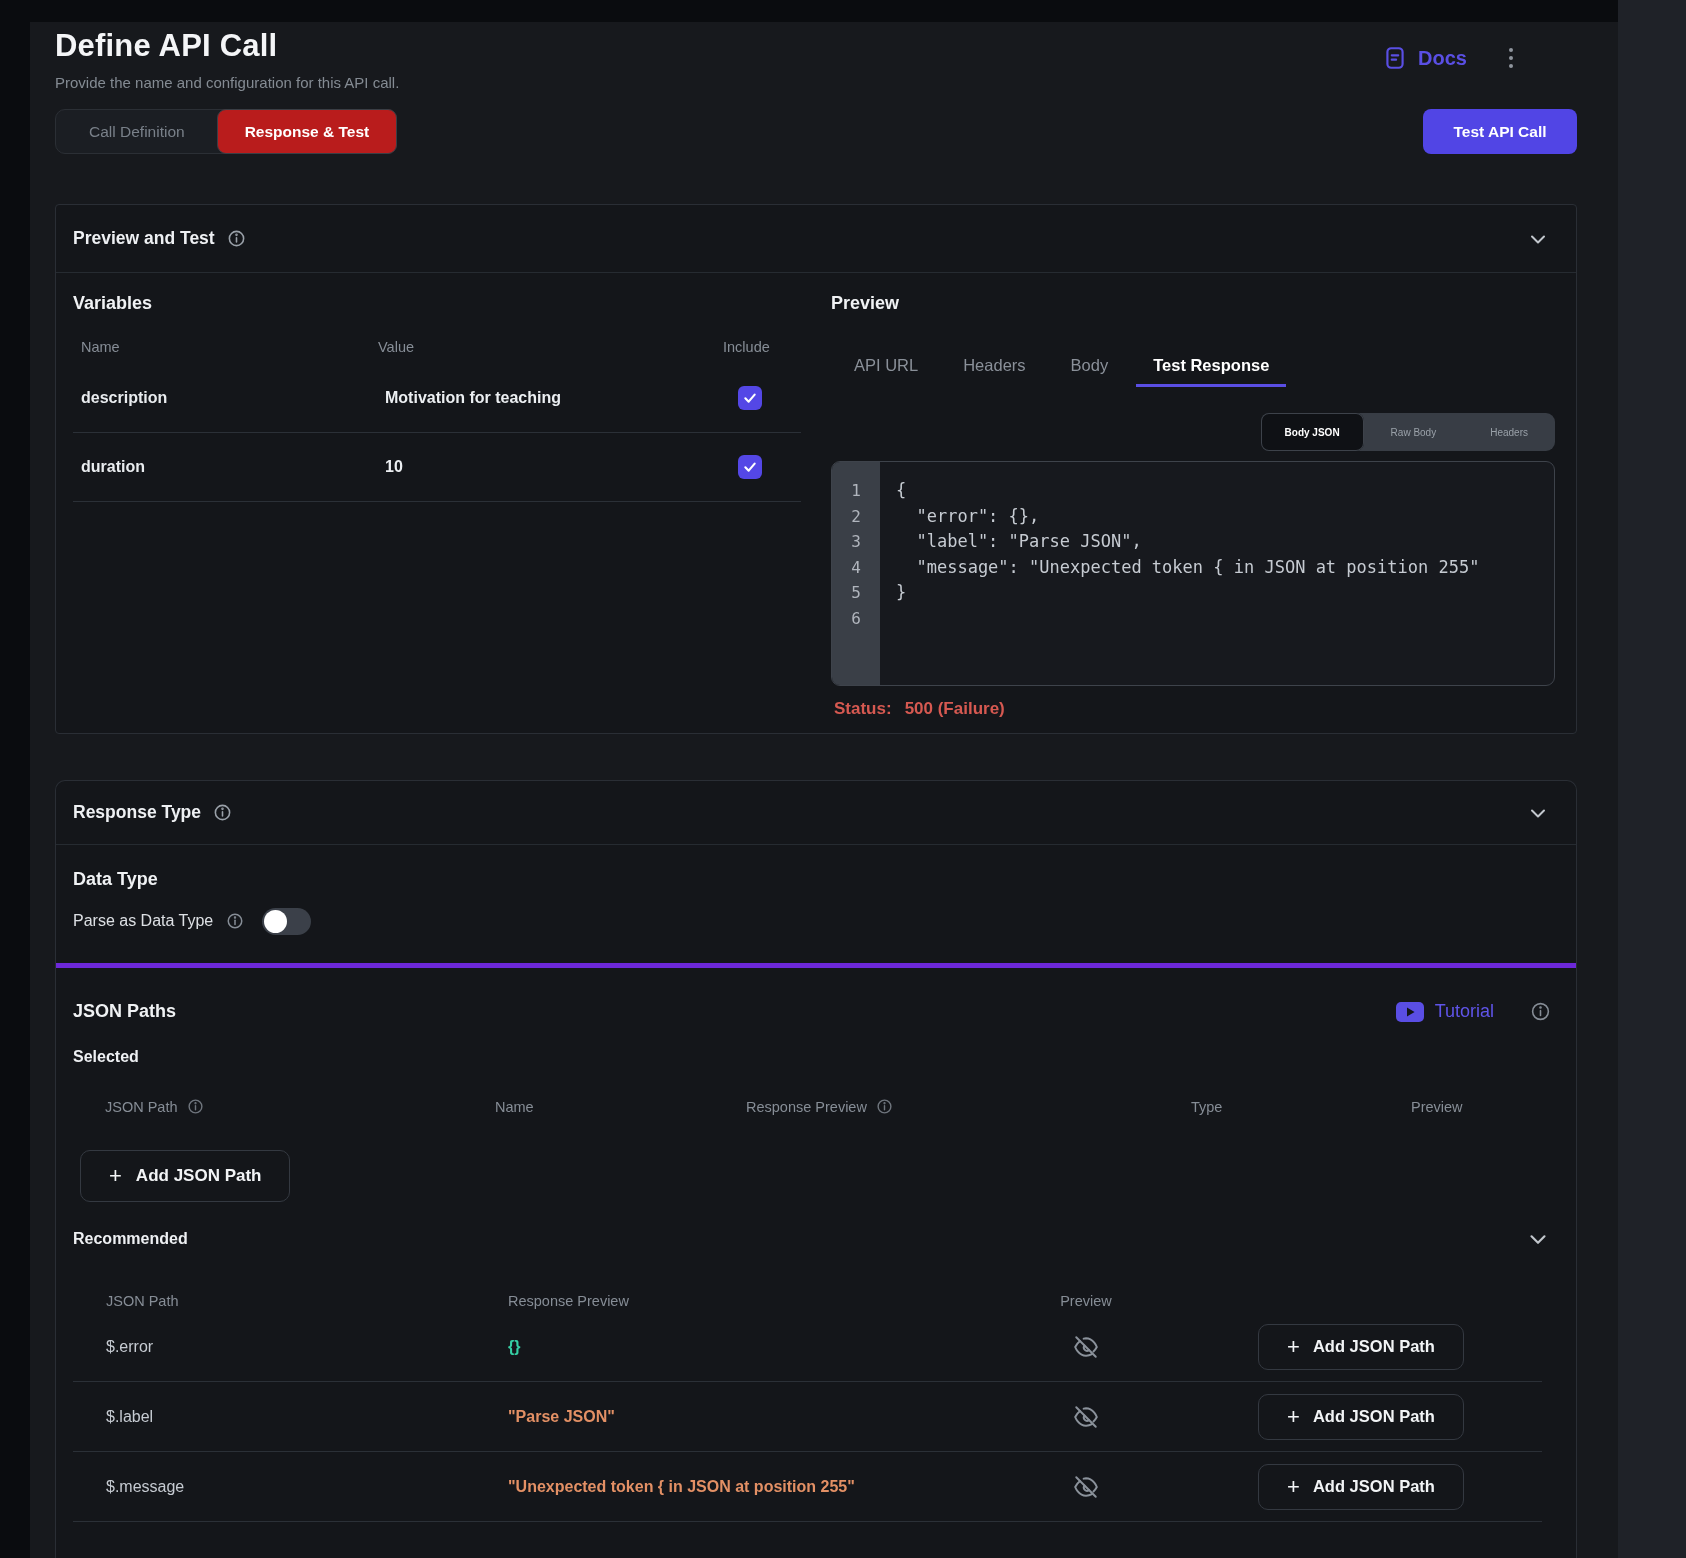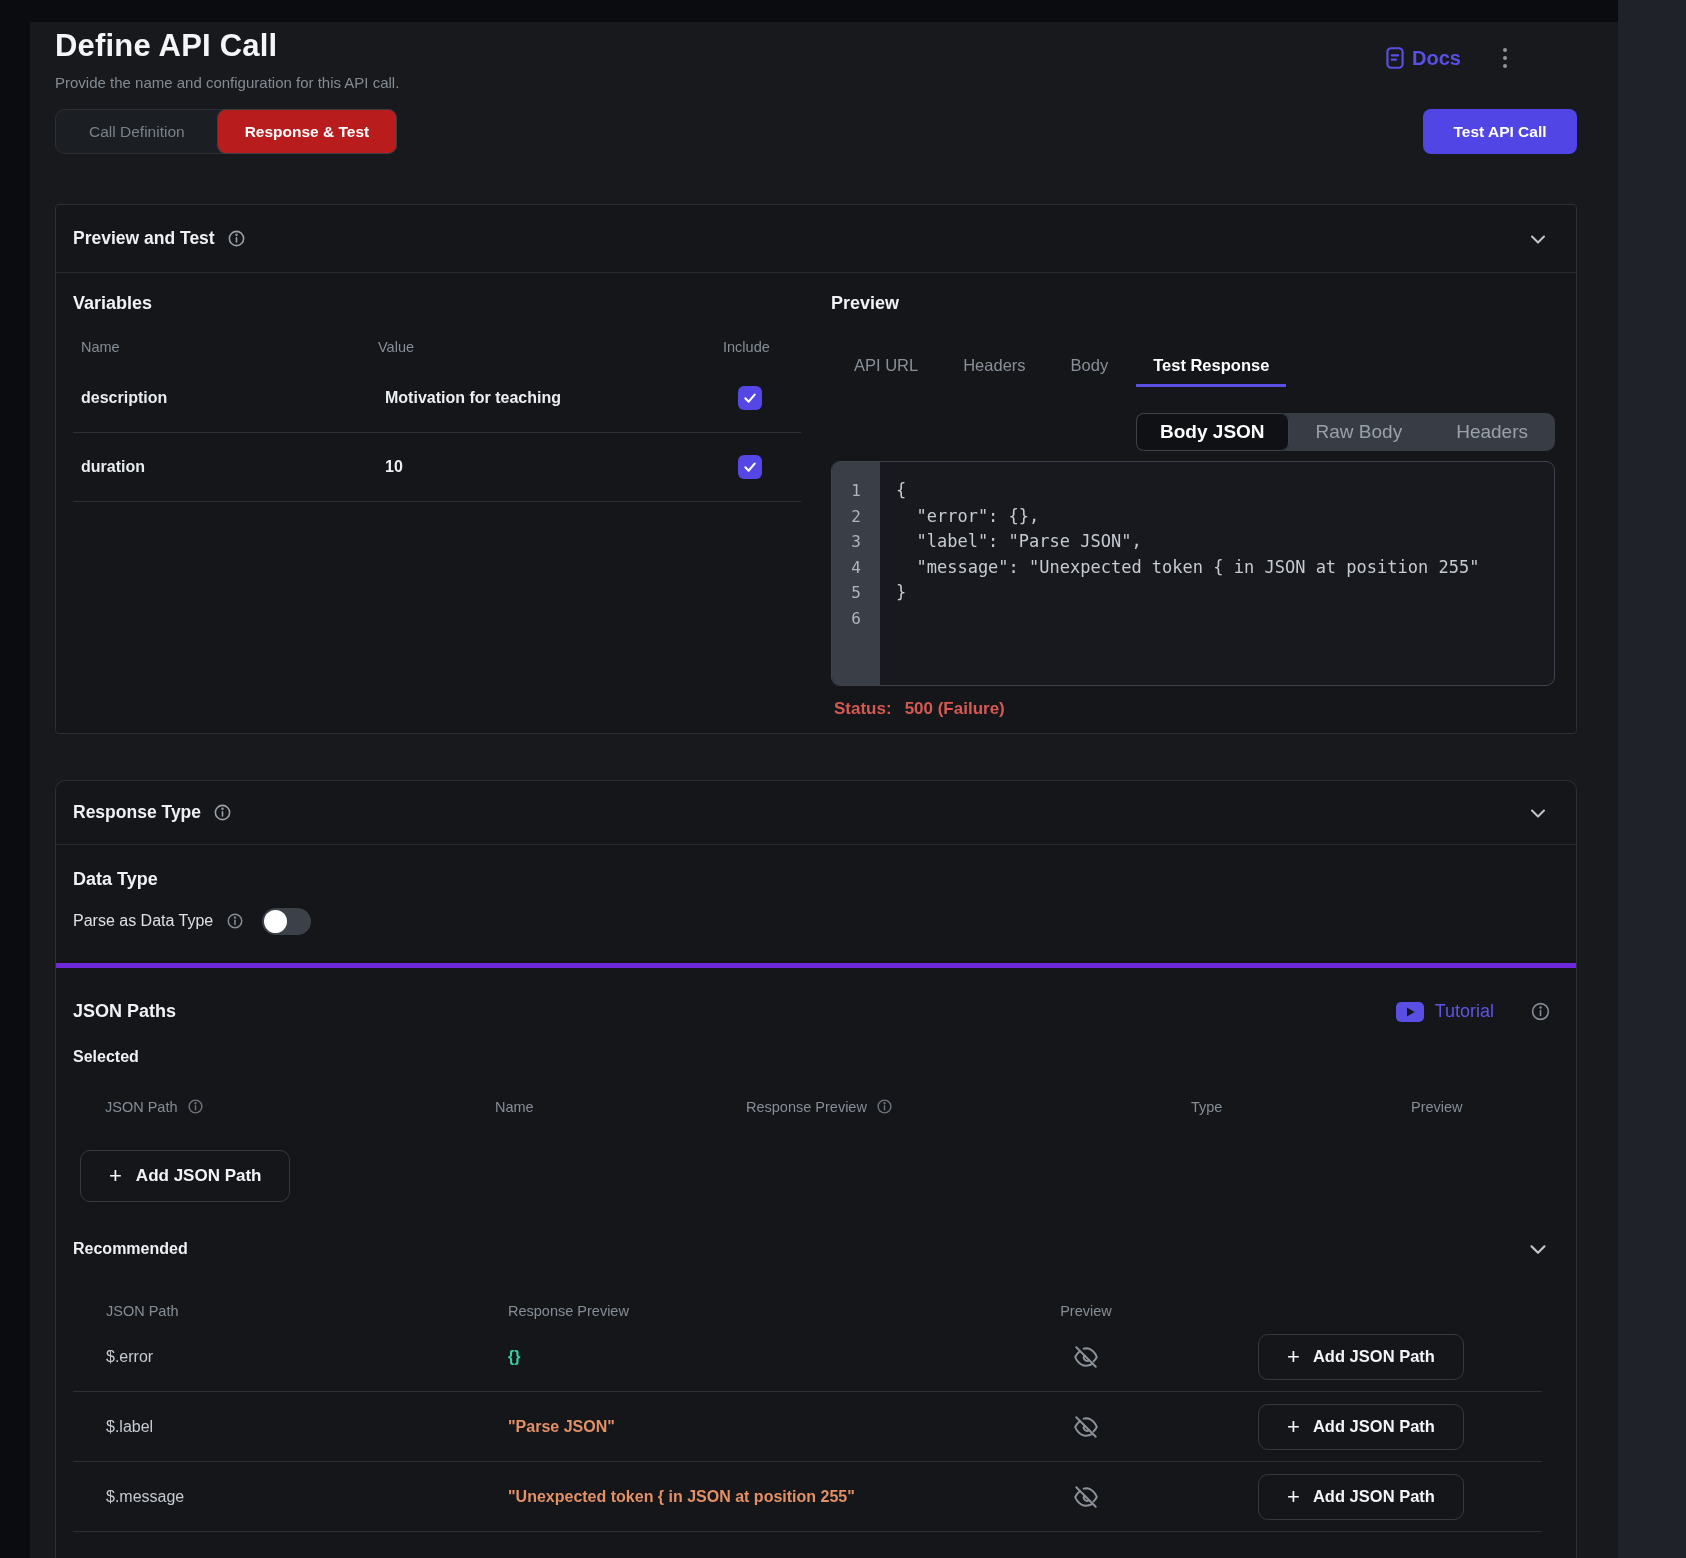--- a/index.html
+++ b/index.html
@@ -11,21 +11,21 @@
     position:relative;
     overflow:hidden;
   }
   .right-strip { position:absolute; left:1618px; top:0; width:68px; height:1558px; background:#1f2228; }
   .panel { position:absolute; left:30px; top:22px; width:1588px; height:1548px; background:#17191d; overflow:hidden;padding-left:11px; }
 
   
   .page-title { position:absolute; left:25px; top:6px; font-size:31px; font-weight:800; color:#f4f5f7; letter-spacing:.2px; }
   .page-subtitle { position:absolute; left:25px; top:52px; font-size:15px; color:#848b93; }
   .docs-group { position:absolute; left:1352px; top:14px; height:44px; display:flex; align-items:center; }
-  .docs-link { display:flex; align-items:center; gap:4px; color:#5a4fe4; font-weight:700; font-size:20px; cursor:pointer; }
+  .docs-link { display:flex; align-items:center; gap:10px; color:#5a4fe4; font-weight:700; font-size:20px; cursor:pointer; }
   .kebab { margin-left:36px; display:flex; flex-direction:column; gap:3.5px; padding:6px; cursor:pointer; }
   .kebab i { width:4.5px; height:4.5px; border-radius:50%; background:#8f959d; }
 
   .pill-tabs { position:absolute; left:25px; top:87px; height:45px; display:inline-flex; align-items:stretch; background:#1b1e23; border:1px solid #2b2f35; border-radius:10px; }
   .pill { display:flex; align-items:center; padding:0 33px; font-size:15.5px; color:#798089; border-radius:9px; cursor:pointer; white-space:nowrap; }
   .pill.active { background:#b91c1c; border:1px solid #3a3e45; color:#ffffff; font-weight:700; padding:0 27px; margin:-1px; }
 
   .test-btn { position:absolute; left:1393px; top:87px; width:154px; height:45px; background:#5145e5; border-radius:8px; color:#fff; font-weight:700; font-size:15.5px; display:flex; align-items:center; justify-content:center; cursor:pointer; }
 
   
@@ -48,21 +48,21 @@
   .vname { padding-left:8px; font-weight:700; font-size:16px; color:#e9ecef; }
   .vval  { padding-left:7px; font-weight:700; font-size:16px; color:#eceff2; }
   .checkbox { width:24px; height:24px; border-radius:6px; background:#5447e6; display:flex; align-items:center; justify-content:center; margin-left:15px; cursor:pointer; }
 
   
   .preview-col { position:absolute; left:775px; top:88px; width:724px; }
   .ptabs { display:flex; gap:45px; margin-top:42px; margin-left:23px; }
   .ptab { font-size:16.5px; color:#8a9099; padding-bottom:12px; cursor:pointer; white-space:nowrap; }
   .ptab.active { color:#fff; font-weight:700; border-bottom:3px solid #5a4ee4; padding:0 17px 9px; margin:0 -17px; }
   .seg { margin-left:auto; margin-top:26px; display:flex; width:fit-content; background:#383d45; border-radius:9px; height:38px; }
-  .seg-item { display:flex; align-items:center; padding:0 27px; font-size:19px; color:#9aa1a9; cursor:pointer; }
+  .seg-item { display:flex; align-items:center; padding:0 27px; font-size:10px; color:#9aa1a9; cursor:pointer; }
   .seg-item.active { background:#0f1115; border-radius:8px; font-weight:700; color:#fff; padding:0 24px; box-shadow:inset 0 0 0 1px #3d424a; }
 
   .editor { margin-top:10px; height:225px; display:flex; border:1px solid #3e434b; border-radius:9px; background:#17191e; overflow:hidden; }
   .gutter { width:48px; background:#3a3f47; padding-top:16px; display:flex; flex-direction:column; align-items:center; font-family:"DejaVu Sans Mono", monospace; font-size:16px; color:#b0b5bd; line-height:25.5px; }
   .code { padding:16px 0 0 16px; font-family:"DejaVu Sans Mono", monospace; font-size:17px; color:#c6cbd2; line-height:25.5px; }
   .code div { white-space:pre; min-height:25.5px; }
 
   .status-row { margin-top:13px; margin-left:3px; display:flex; gap:13px; font-size:17px; font-weight:700; color:#d65951; }
 
   
@@ -75,21 +75,21 @@
   .jsonpaths { margin-top:28px; border-top:5px solid #6d28d9; }
   .jp-head { display:flex; align-items:center; padding:33px 25px 0 17px; }
   .tutorial { margin-left:auto; display:flex; align-items:center; gap:11px; color:#5f54e8; font-weight:400; font-size:18px; cursor:pointer; }
   .jp-head .info-icon { margin-left:36px; }
   .sub-label { margin:26px 0 0 17px; font-size:16px; font-weight:700; color:#eef0f3; }
   .sel-head { margin-top:32px; display:grid; grid-template-columns:390px 251px 445px 220px 1fr; padding-left:49px; color:#868d96; font-size:14.5px; align-items:center; }
   .hcell { display:flex; align-items:center; gap:9px; }
   .add-main { margin:35px 0 0 24px; display:inline-flex; align-items:center; gap:14px; height:52px; padding:0 28px; border:1px solid #343941; border-radius:10px; font-weight:700; font-size:17px; color:#f2f4f6; background:transparent; cursor:pointer; }
   .plus { font-size:22px; font-weight:400; color:#f2f4f6; line-height:1; }
 
-  .rec-label-row { display:flex; align-items:center; margin:34px 25px 0 17px;text-align:right; }
+  .rec-label-row { display:flex; align-items:center; margin:24px 25px 0 17px;text-align:right; }
   .rec-head { margin-top:41px; display:grid; grid-template-columns:402px 488px 180px 1fr; padding-left:50px; font-size:14.5px; color:#868d96; }
   .rec-head .pv-h { text-align:center; }
   .rec-rows { margin-top:3px; }
   .rec-row { display:grid; grid-template-columns:402px 488px 180px 1fr; padding-left:50px; height:69px; align-items:center; }
   .rule { height:1px; background:#2b3037; margin:0 34px 0 17px; }
   .path { font-size:16px; color:#c6cbd2; }
   .pv { font-size:16px; font-weight:700; }
   [data-tone="teal"] { color:#35cfa4; }
   [data-tone="orange"] { color:#e39065; }
   .eye-cell { display:flex; justify-content:center; }

